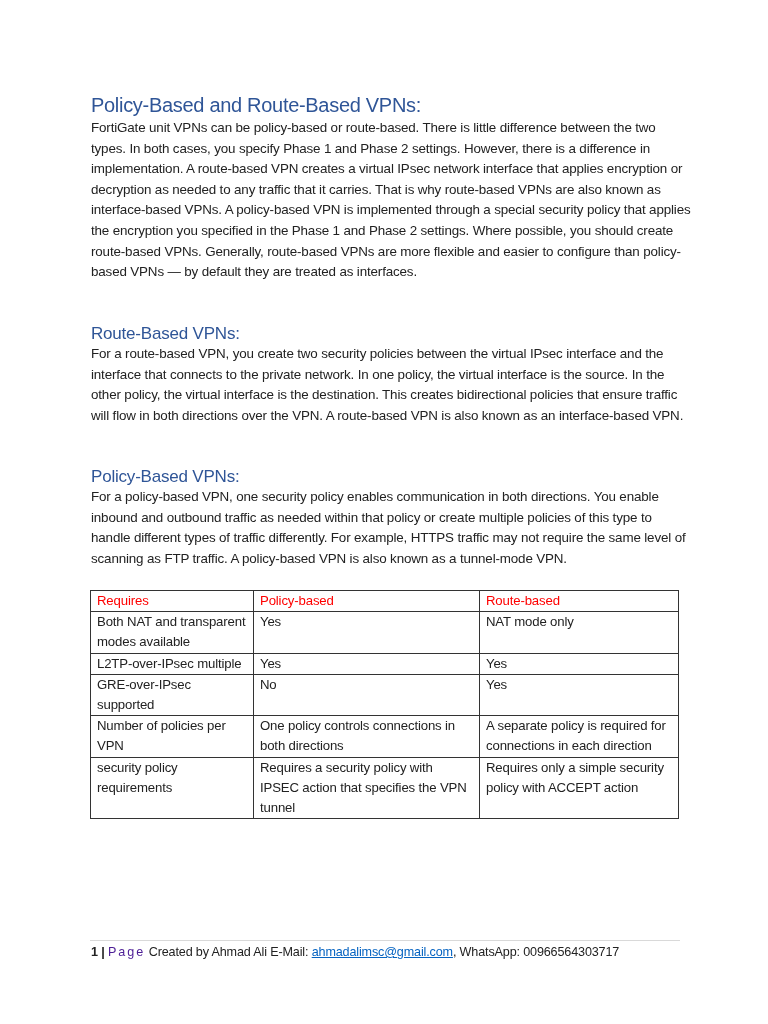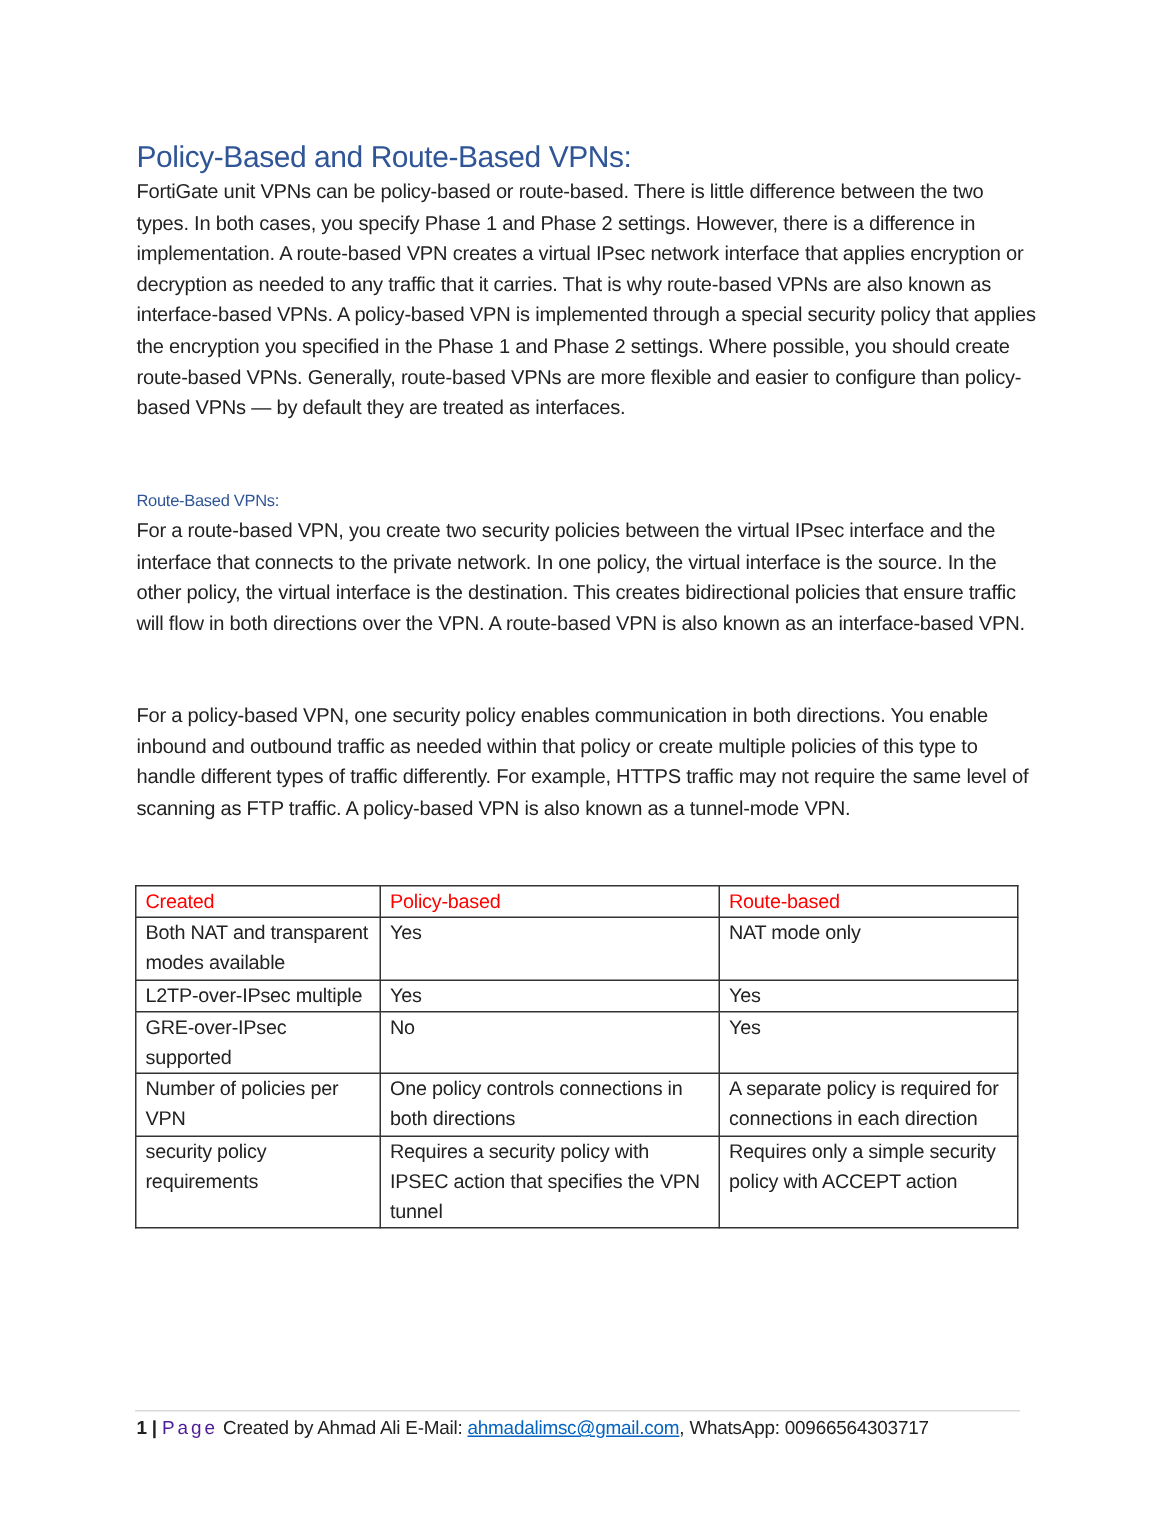--- a/index.html
+++ b/index.html
@@ -1,21 +1,21 @@
 <!DOCTYPE html>
 <html><head>
 <meta charset="utf-8">
 <style>
   html, body { margin: 0; padding: 0; background: #ffffff; }
   body { width: 768px; height: 1024px; position: relative; overflow: hidden;
          font-family: "Liberation Sans", sans-serif; color: #222222; }
   .page { position: absolute; left: 91px; top: 92px; width: 600px; }
   h1 { margin: 0; font-weight: normal; font-size: 20px; color: #2f5597;
        line-height: 26px; letter-spacing: -0.3px; }
-  h2 { margin: 0; font-weight: normal; font-size: 11px; color: #2f5597;
+  h2 { margin: 0; font-weight: normal; font-size: 17px; color: #2f5597;
        line-height: 20px; letter-spacing: -0.2px; }
   p { margin: 0; font-size: 13.4px; line-height: 20.6px; letter-spacing: -0.15px; }
   .sec-route { position: absolute; left: 91px; top: 324px; width: 600px; }
   .sec-policy { position: absolute; left: 91px; top: 467px; width: 600px; }
   table { position: absolute; left: 90px; top: 590px; width: 589px;
           border-collapse: collapse; font-size: 13.2px; table-layout: fixed; }
   td { border: 1px solid #333333; vertical-align: top; padding: 0 6px;
        line-height: 20.2px; letter-spacing: -0.15px; }
   td.c1 { width: 150px; }
   td.c2 { width: 213px; }
@@ -35,27 +35,28 @@
   <h1>Policy-Based and Route-Based VPNs:</h1>
   <p>FortiGate unit VPNs can be policy-based or route-based. There is little difference between the two types. In both cases, you specify Phase 1 and Phase 2 settings. However, there is a difference in implementation. A route-based VPN creates a virtual IPsec network interface that applies encryption or decryption as needed to any traffic that it carries. That is why route-based VPNs are also known as interface-based VPNs. A policy-based VPN is implemented through a special security policy that applies the encryption you specified in the Phase 1 and Phase 2 settings. Where possible, you should create route-based VPNs. Generally, route-based VPNs are more flexible and easier to configure than policy-based VPNs — by default they are treated as interfaces.</p>
 </div>
 
 <div class="sec-route">
   <h2>Route-Based VPNs:</h2>
   <p>For a route-based VPN, you create two security policies between the virtual IPsec interface and the interface that connects to the private network. In one policy, the virtual interface is the source. In the other policy, the virtual interface is the destination. This creates bidirectional policies that ensure traffic will flow in both directions over the VPN. A route-based VPN is also known as an interface-based VPN.</p>
 </div>
 
 <div class="sec-policy">
+  <h2>Policy-Based VPNs:</h2>
   <p>For a policy-based VPN, one security policy enables communication in both directions. You enable inbound and outbound traffic as needed within that policy or create multiple policies of this type to handle different types of traffic differently. For example, HTTPS traffic may not require the same level of scanning as FTP traffic. A policy-based VPN is also known as a tunnel-mode VPN.</p>
 </div>
 
 <table>
   <tbody>
       <tr class="hdr">
-    <td class="c1">Created</td>
+    <td class="c1">Requires</td>
     <td class="c2">Policy-based</td>
     <td>Route-based</td>
   </tr>
   <tr>
     <td class="c1">Both NAT and transparent modes available</td>
     <td class="c2">Yes</td>
     <td>NAT mode only</td>
   </tr>
   <tr>
     <td class="c1">L2TP-over-IPsec multiple</td>

